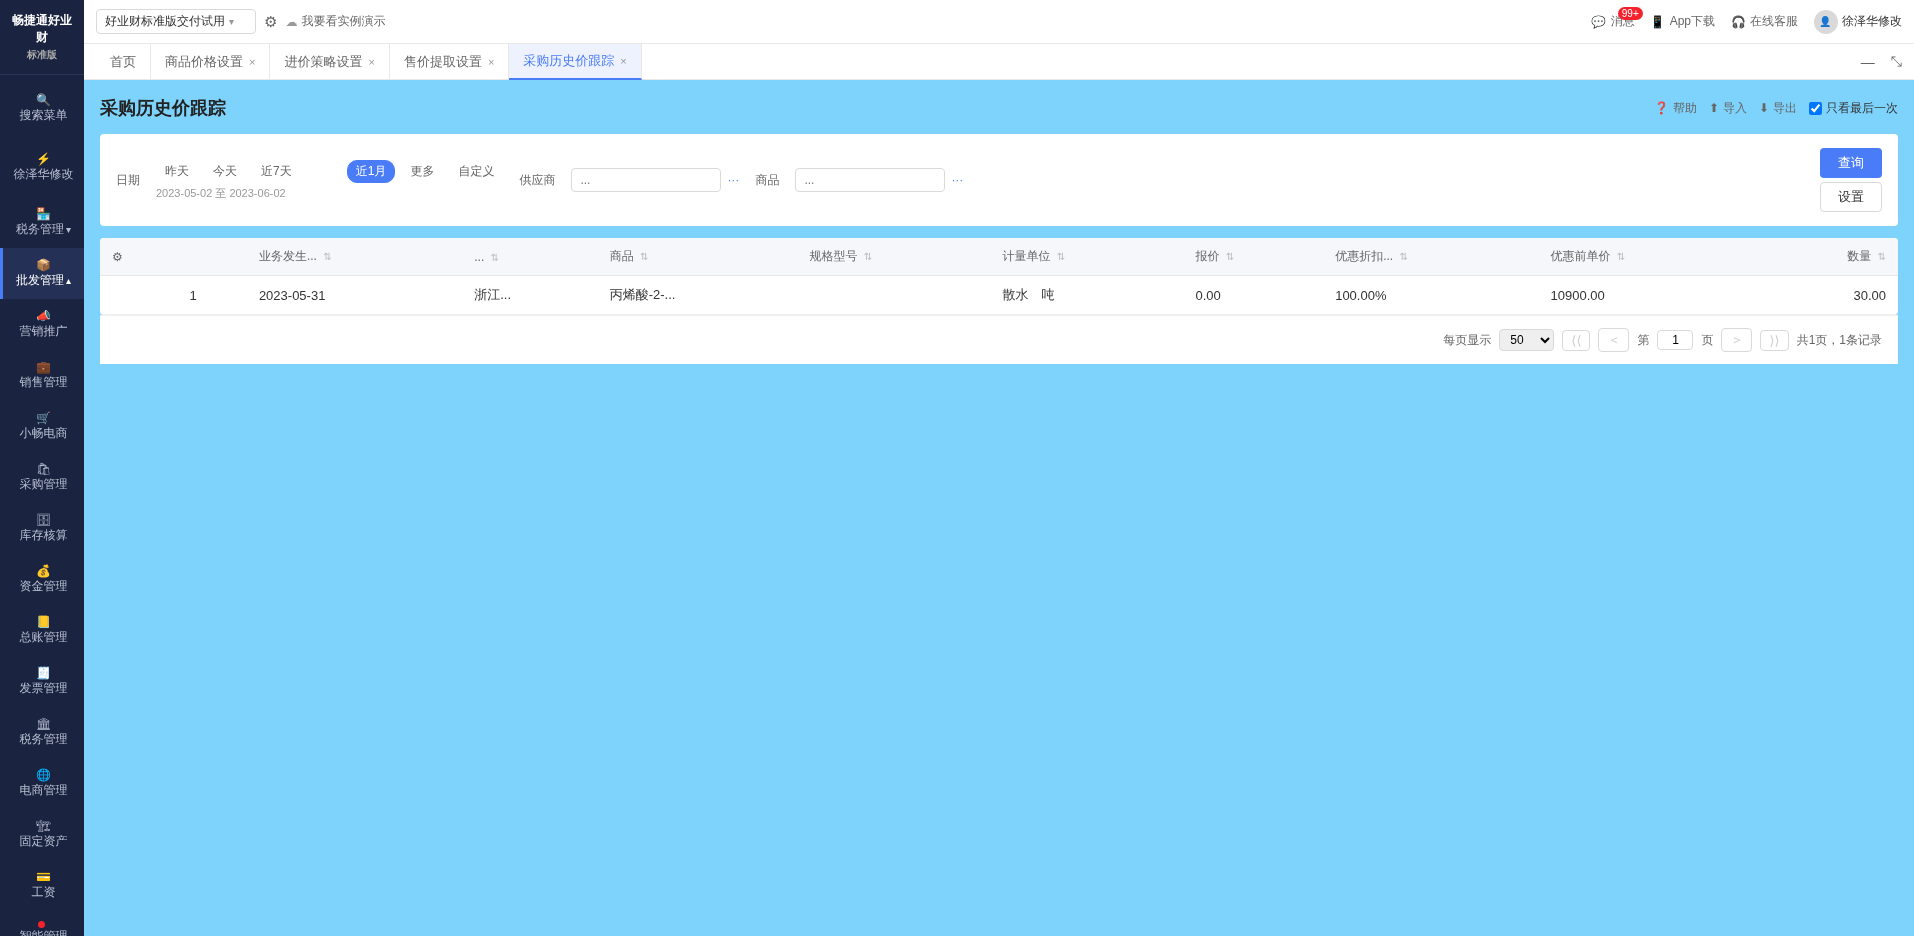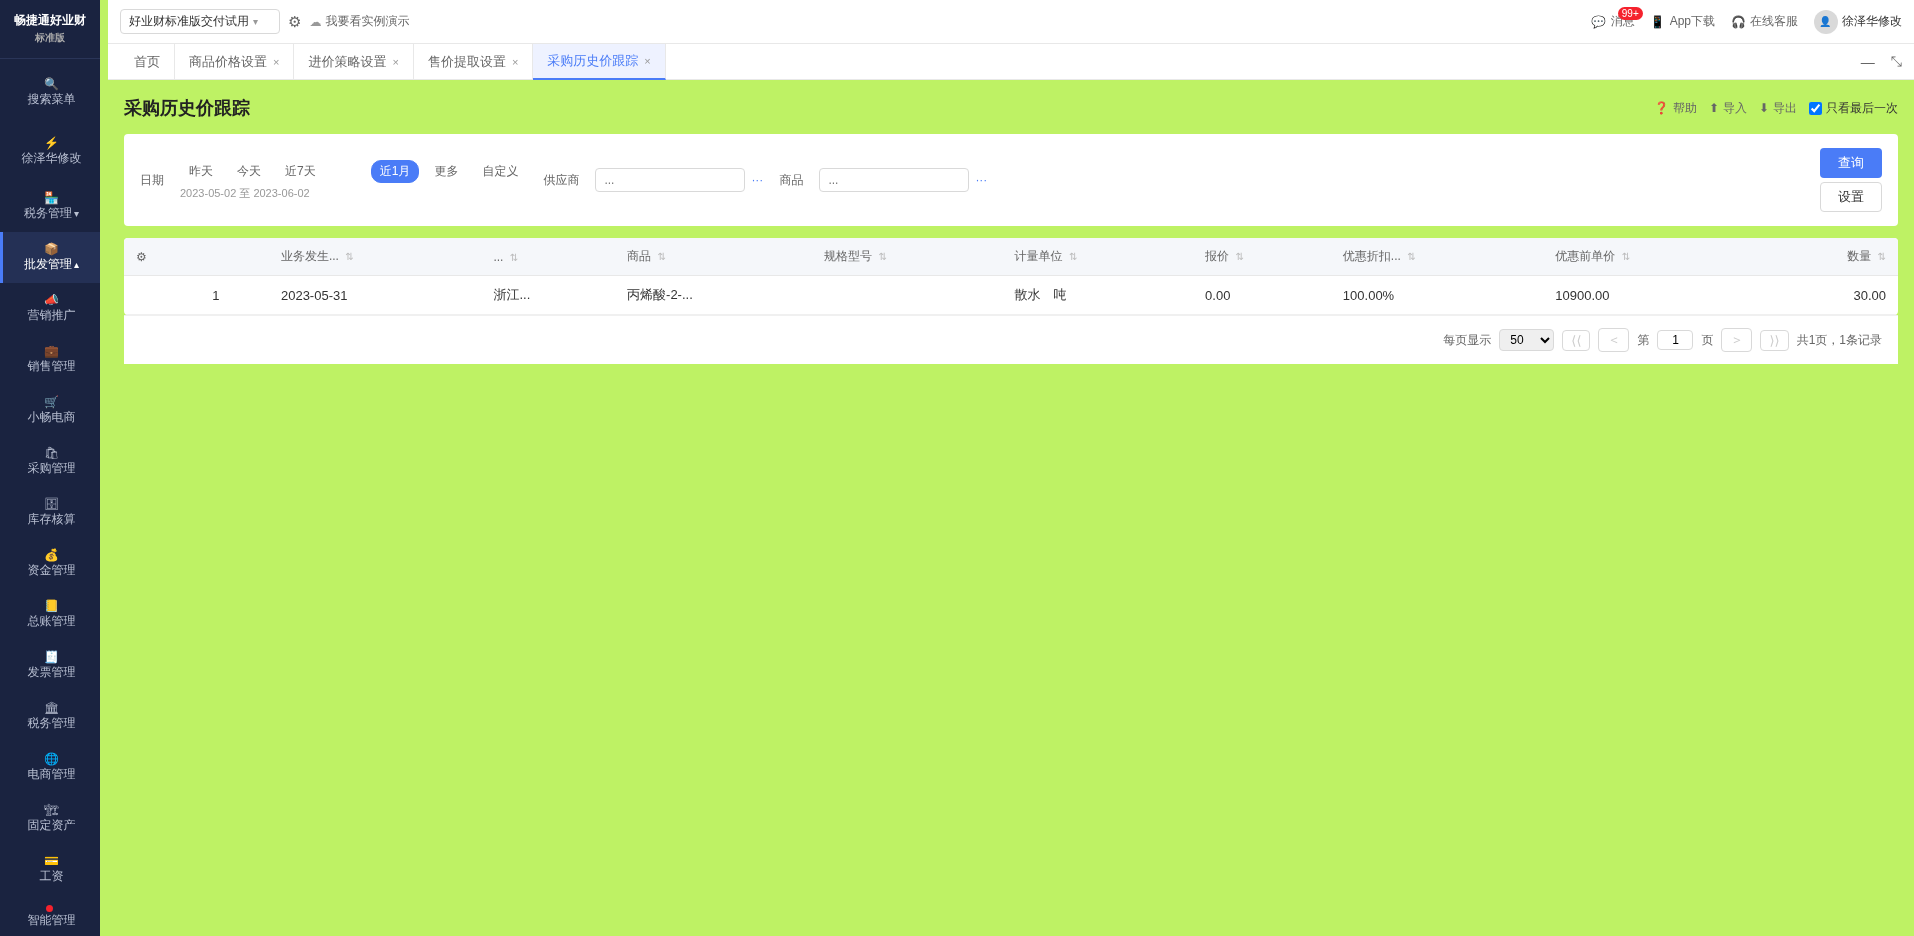--- a/index.html
+++ b/index.html
@@ -1,32 +1,32 @@
 <!DOCTYPE html>
 <html><head>
   <meta charset="utf-8">
   <style>
     * { box-sizing: border-box; margin: 0; padding: 0; }
     body { font-family: "Microsoft YaHei", "PingFang SC", sans-serif; font-size: 13px; background: #f0f2f5; color: #333; display: flex; height: 100vh; overflow: hidden; }
 
     
-    .sidebar { width: 100px; background: #1a2340; color: #b8bfd1; display: flex; flex-direction: column; flex-shrink: 0; height: 100vh; overflow-y: auto; }
+    .sidebar { width: 84px; background: #1a2340; color: #b8bfd1; display: flex; flex-direction: column; flex-shrink: 0; height: 100vh; overflow-y: auto; }
     .sidebar-logo { padding: 12px 8px; background: #1a2340; border-bottom: 1px solid #2a3558; display: flex; flex-direction: column; align-items: center; }
     .sidebar-logo .logo-text { color: #fff; font-size: 12px; font-weight: bold; text-align: center; line-height: 1.4; }
     .sidebar-logo .logo-sub { color: #aaa; font-size: 10px; }
     .sidebar-search { padding: 8px; }
     .sidebar-nav-item { display: flex; flex-direction: column; align-items: center; justify-content: center; padding: 10px 4px; cursor: pointer; color: #b8bfd1; font-size: 12px; border-left: 3px solid transparent; }
     .sidebar-nav-item.active { color: #fff; border-left-color: #4a7cf7; background: #243055; }
     .sidebar-nav-item .nav-arrow { font-size: 10px; margin-left: 2px; }
     .sidebar-nav-label { display: flex; align-items: center; }
     .sidebar-divider { height: 1px; background: #2a3558; margin: 2px 8px; }
     .dot-red { width: 7px; height: 7px; background: #f5222d; border-radius: 50%; display: inline-block; margin-right: 4px; }
 
     
-    .main { flex: 1; display: flex; flex-direction: column; overflow: hidden; background: #bef264; padding-left: 8px; }
+    .main { flex: 1; display: flex; flex-direction: column; overflow: hidden; background: #7dd3fc; }
 
     
     .topbar { height: 44px; background: #fff; display: flex; align-items: center; padding: 0 12px; border-bottom: 1px solid #e8e8e8; gap: 12px; flex-shrink: 0; }
     .topbar-left { display: flex; align-items: center; gap: 8px; flex: 1; }
     .topbar-select { display: flex; align-items: center; border: 1px solid #d9d9d9; border-radius: 4px; padding: 3px 8px; cursor: pointer; font-size: 12px; color: #333; gap: 4px; min-width: 160px; }
     .topbar-select .chevron { color: #999; font-size: 10px; }
     .topbar-gear { color: #666; cursor: pointer; font-size: 15px; }
     .topbar-demo { display: flex; align-items: center; gap: 4px; color: #666; font-size: 12px; cursor: pointer; }
     .topbar-demo .demo-icon { color: #999; }
     .topbar-right { display: flex; align-items: center; gap: 16px; }

